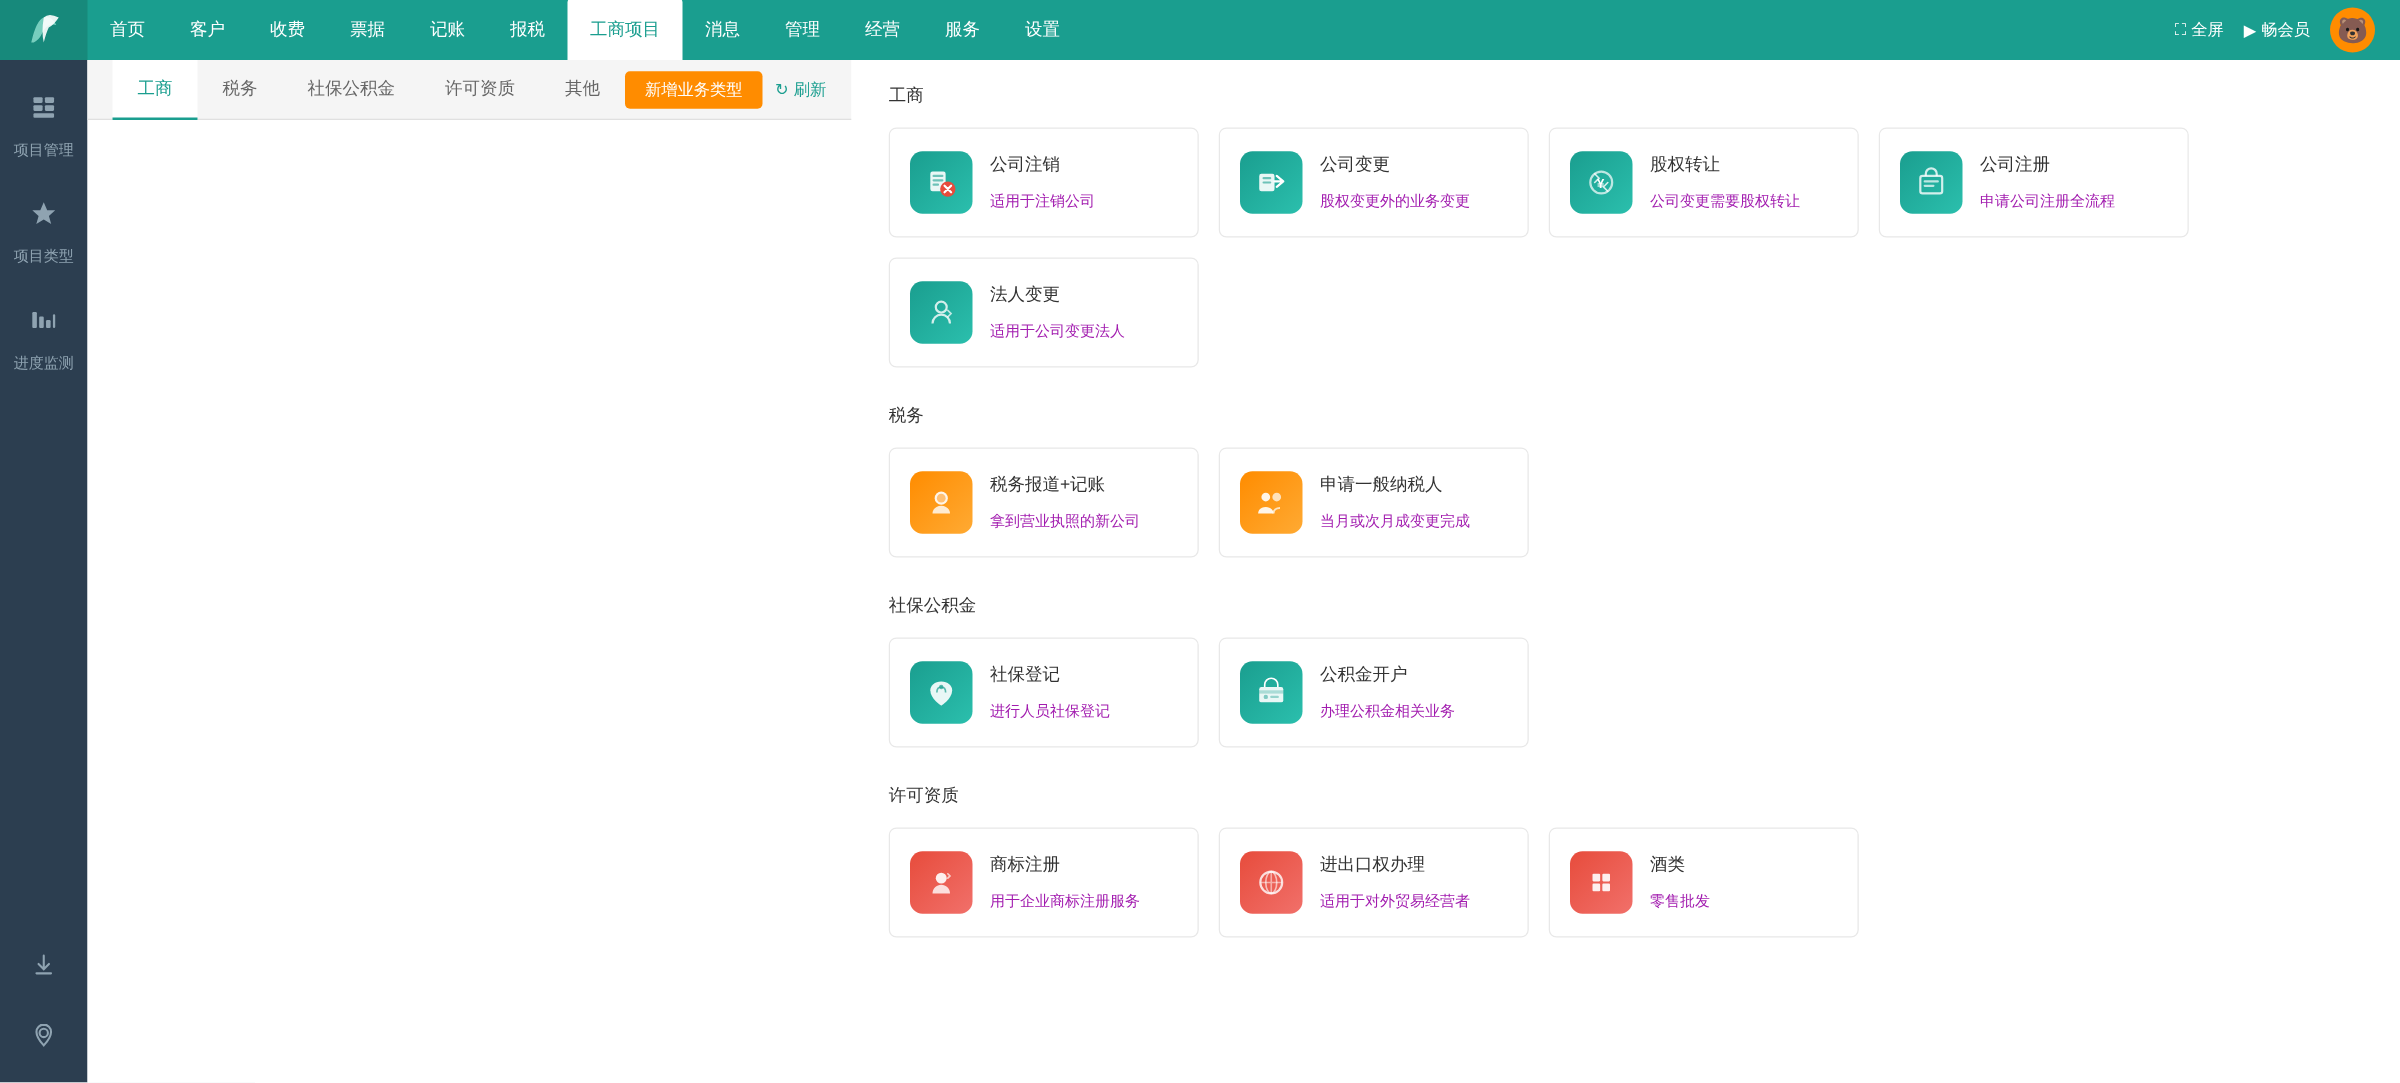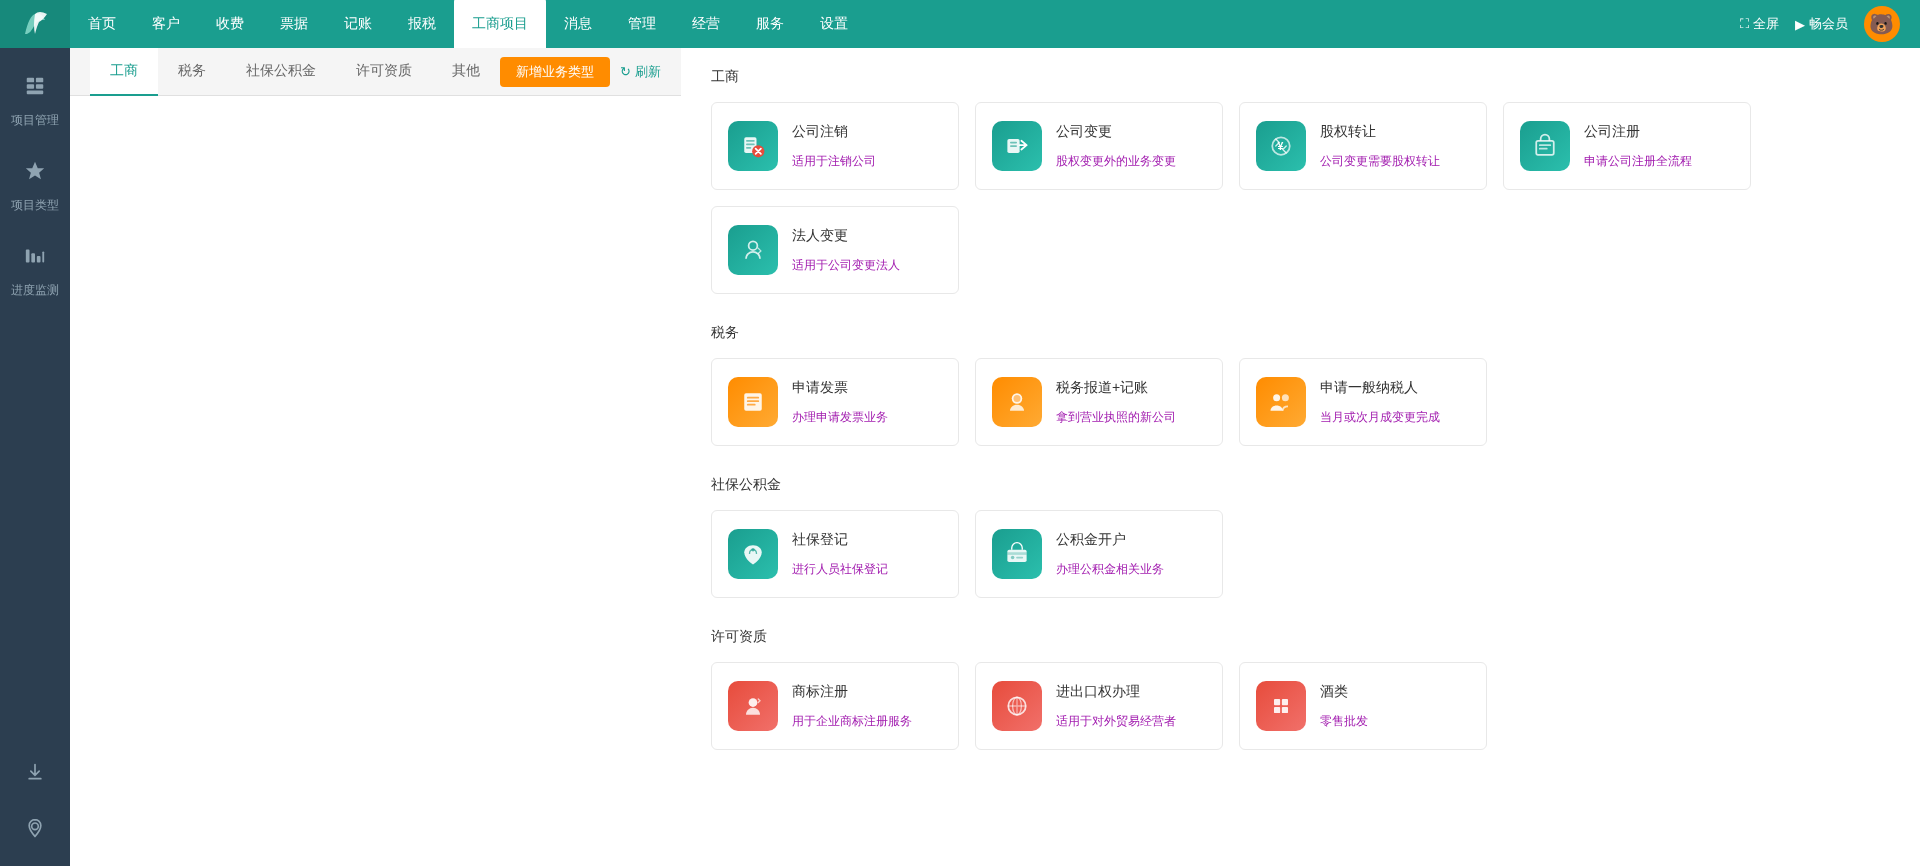--- a/index.html
+++ b/index.html
@@ -431,34 +431,20 @@
             </div>
           </div>
 
         </div>
       </div>
 
       <div>
         <div class="section-title">税务</div>
         <div class="cards-grid">
 
-          <div class="service-card">
-            <div class="card-icon orange">
-              <svg width="28" height="28" viewBox="0 0 32 32" fill="none">
-                <rect x="6" y="6" width="20" height="20" rx="2" fill="white" opacity="0.9"></rect>
-                <rect x="9" y="10" width="14" height="2" rx="1" fill="#ff8c00" opacity="0.7"></rect>
-                <rect x="9" y="14" width="14" height="2" rx="1" fill="#ff8c00" opacity="0.7"></rect>
-                <rect x="9" y="18" width="10" height="2" rx="1" fill="#ff8c00" opacity="0.7"></rect>
-              </svg>
-            </div>
-            <div class="card-content">
-              <div class="card-title">申请发票</div>
-              <div class="card-desc">办理申请发票业务</div>
-            </div>
-          </div>
 
           <div class="service-card">
             <div class="card-icon orange">
               <svg width="28" height="28" viewBox="0 0 32 32" fill="none">
                 <circle cx="16" cy="12" r="6" fill="white" opacity="0.9"></circle>
                 <circle cx="16" cy="12" r="4" fill="#ff8c00" opacity="0.5"></circle>
                 <path d="M8 26c0-4 3.6-7 8-7s8 3 8 7" fill="white" opacity="0.8"></path>
               </svg>
             </div>
             <div class="card-content">

